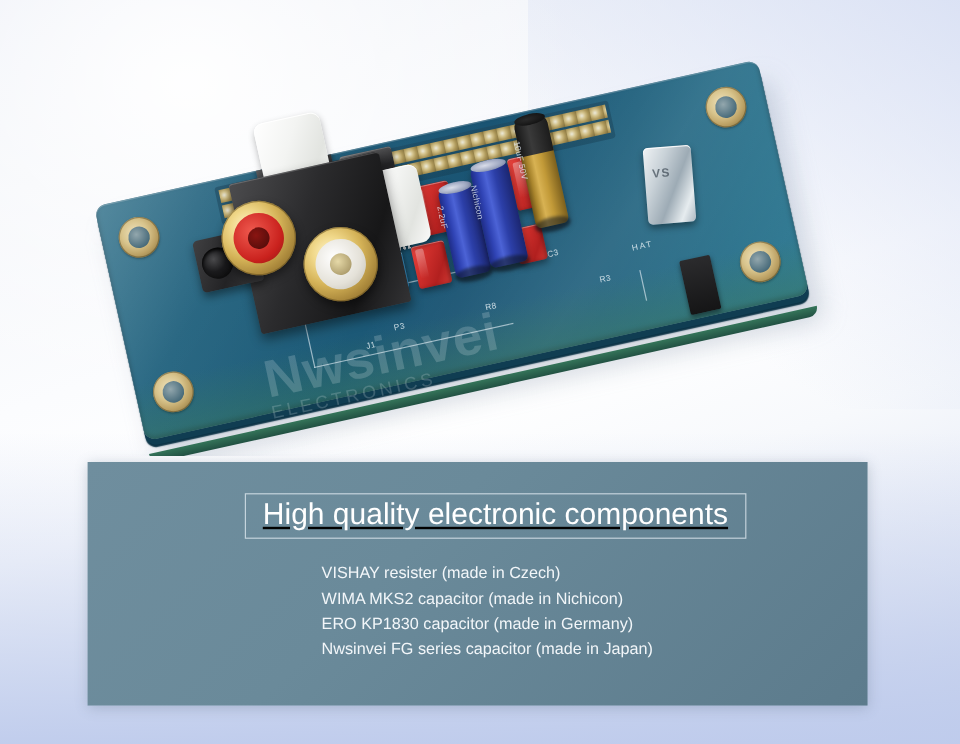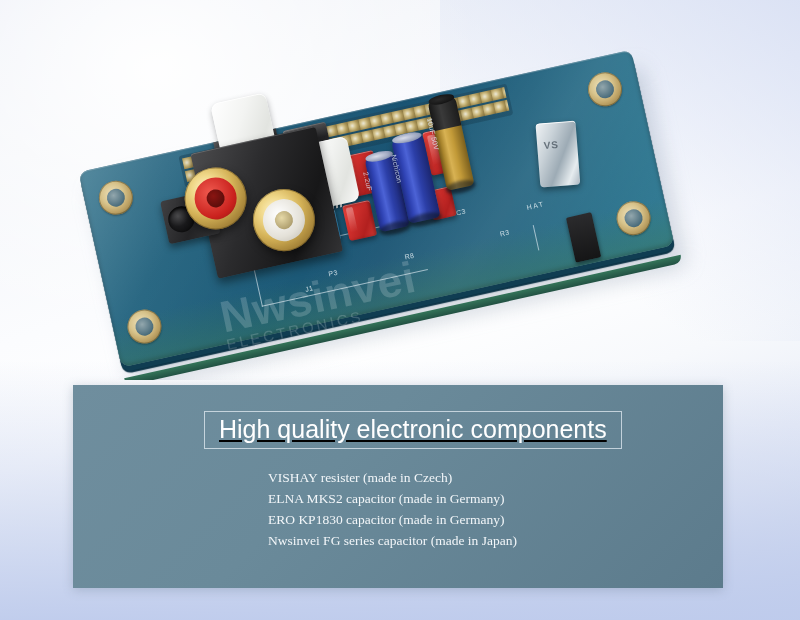--- a/index.html
+++ b/index.html
@@ -175,21 +175,21 @@
   
   .panel{position:absolute;left:73px;top:385px;width:650px;height:203px;
     background:linear-gradient(135deg,#6f8e9e 0%, #6a8a9a 40%, #5c7b8c 100%);
     box-shadow:0 2px 10px rgba(90,110,130,.30);}
   .panel-title-box{position:absolute;left:131px;top:26px;
     border:1px solid rgba(232,240,246,.72);padding:4px 14px 6px 14px;text-decoration:underline;}
   .panel-title{color:#ffffff;font-size:25px;line-height:1.05;white-space:nowrap;
     font-family:"Liberation Sans", sans-serif;font-weight:normal;}
   .panel-list{position:absolute;left:195px;top:82px;}
   .panel-list-item{color:#f2f6f9;font-size:13.5px;line-height:21px;white-space:nowrap;
-    font-family:Liberation Serif, serif;}
+    font-family:Liberation Sans, sans-serif;}
 </style>
 </head>
 <body>
 
 <div id="stage">
 
   <div class="bg"></div>
   <div class="bg-glow"></div>
   <div class="bg-topright"></div>
   <div class="bg-lav"></div>
@@ -309,19 +309,19 @@
     </div>
 
   </div>
 
   <div class="panel">
     <div class="panel-title-box">
       <div class="panel-title">High quality electronic components</div>
     </div>
     <div class="panel-list">
       <div class="panel-list-item">VISHAY resister (made in Czech)</div>
-      <div class="panel-list-item">ELNA MKS2 capacitor (made in Germany)</div>
+      <div class="panel-list-item">WIMA MKS2 capacitor (made in Nichicon)</div>
       <div class="panel-list-item">ERO KP1830 capacitor (made in Germany)</div>
       <div class="panel-list-item">Nwsinvei FG series capacitor (made in Japan)</div>
     </div>
   </div>
 
 </div>
 
 </body></html>

